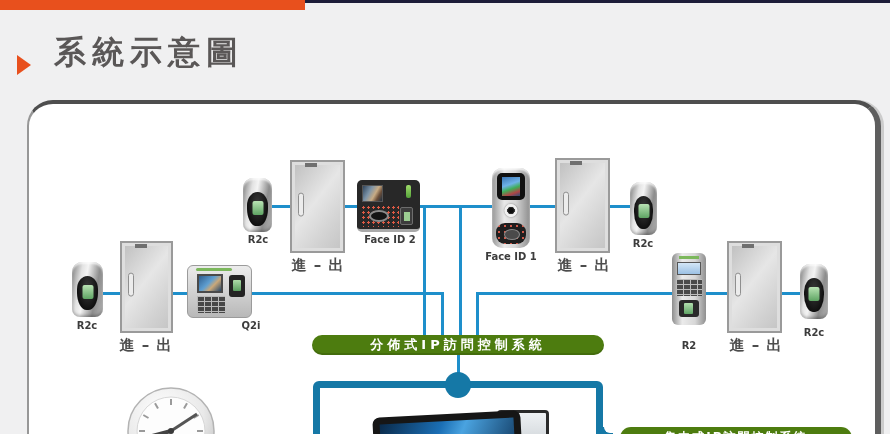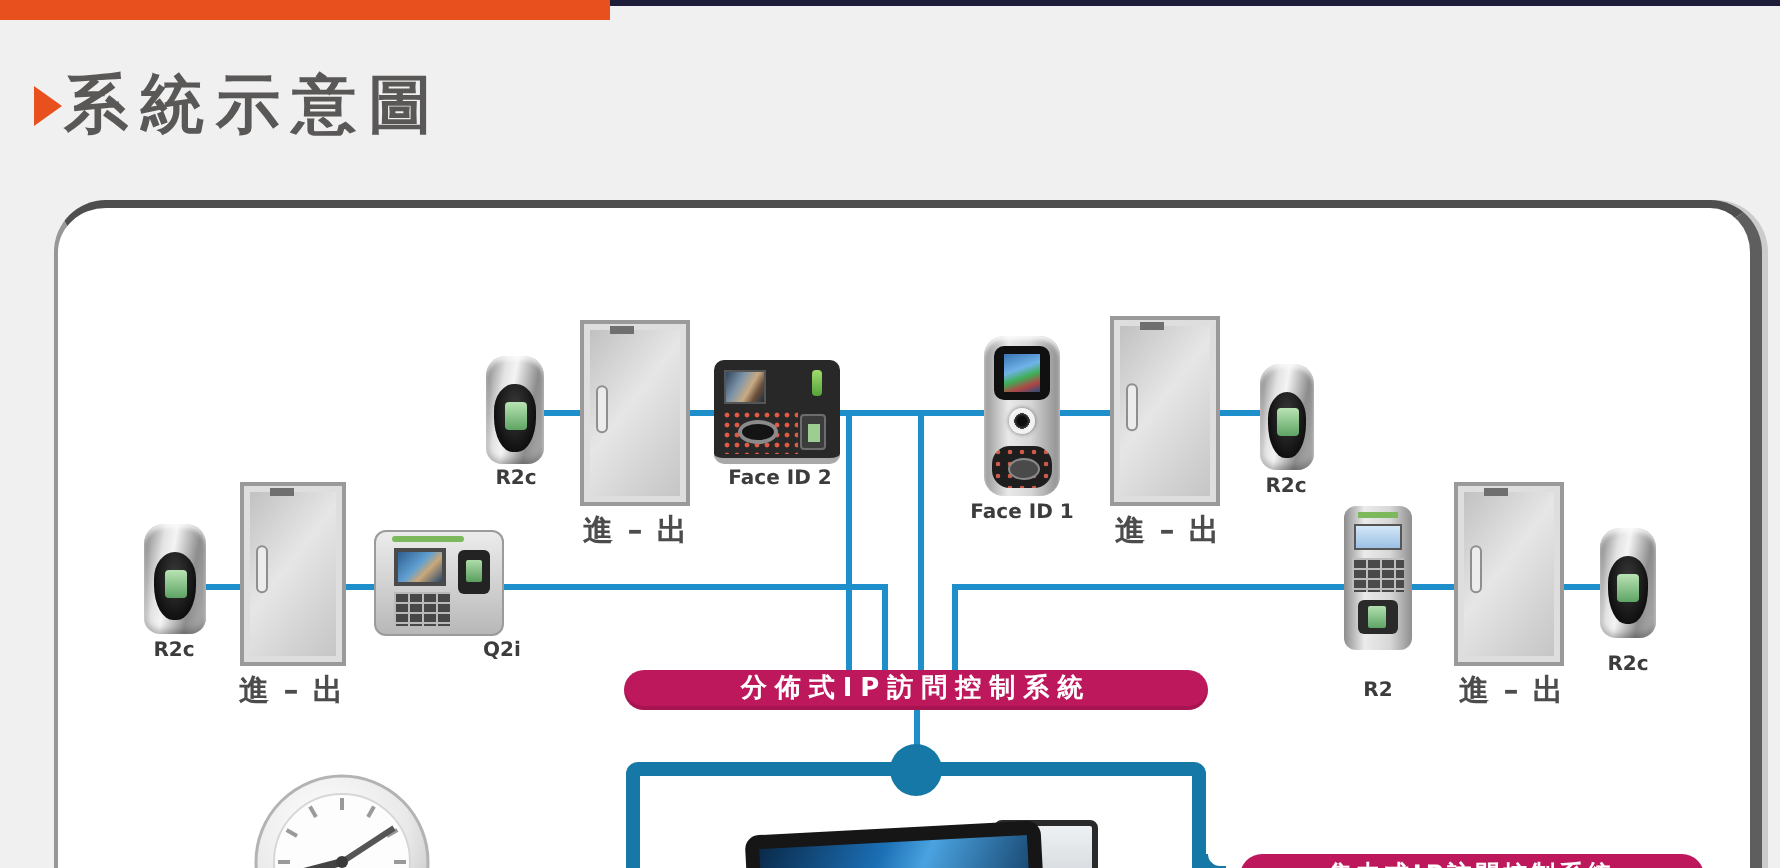--- a/index.html
+++ b/index.html
@@ -4,21 +4,21 @@
 <style>
   * { margin:0; padding:0; box-sizing:border-box; }
   html,body { width:890px; height:434px; overflow:hidden; }
   body { position:relative; background:#f0f0f1; font-family:"DejaVu Sans","Liberation Sans",sans-serif; }
 
   .abs { position:absolute; }
 
   
   .top-navy { left:0; top:0; width:890px; height:3px; background:#1d1d39; z-index:5; }
   .top-orange { left:0; top:0; width:305px; height:10px; background:#e8501d; z-index:6; }
-  .title-wrap { left:17px; top:31px; display:flex; align-items:center; gap:1px; z-index:5;font-family:Liberation Mono, monospace; }
+  .title-wrap { left:17px; top:31px; display:flex; align-items:flex-end; gap:23px; z-index:5;font-family:Liberation Mono, monospace; }
   .title-tri { width:0; height:0; border-left:14px solid #e8501d; border-top:10px solid transparent; border-bottom:10px solid transparent; }
   .page-title { font-size:32px; font-weight:600; color:#5a5757; letter-spacing:6px; }
 
   
   .panel { left:27px; top:100px; width:854px; height:360px; background:#ffffff;
            border-radius:26px 26px 0 0;
            border-top:4px solid #4e4e4e; border-left:2px solid #979797; border-right:6px solid #5e5e5e;
            box-shadow:3px 0 0 #cccccc; z-index:1; }
 
   
@@ -93,21 +93,21 @@
   .dev-r2 .fp { position:absolute; left:50%; top:47px; transform:translateX(-50%); width:20px; height:17px;
             background:#2a2a2a; border-radius:3px; }
   .dev-r2 .fp::after { content:""; position:absolute; left:5px; top:3px; width:9px; height:11px;
             background:linear-gradient(#b2dfae,#5fa465); border-radius:1px; }
 
   
   .dev-label { font-size:10px; font-weight:600; color:#3c3c3c; text-align:center; z-index:4; }
   .gate-label { font-size:15px; font-weight:bold; color:#4c4c4c; text-align:center; letter-spacing:1px; z-index:4; }
 
   
-  .sys-bar { background:#be185d; border-radius:10px; color:#ffffff; font-weight:bold; text-align:center;
+  .sys-bar { background:#4d7c0f; border-radius:10px; color:#ffffff; font-weight:bold; text-align:center;
              z-index:4; box-shadow:inset 0 -2px 0 rgba(0,0,0,.12); }
   .bar-distributed { left:312px; top:335px; width:292px; height:20px; font-size:13px; letter-spacing:4px; line-height:20px; }
   .bar-centralized { left:620px; top:427px; width:232px; height:22px; font-size:12px; letter-spacing:2px; line-height:20px; border-radius:11px; }
 
   .junction { left:445px; top:372px; width:26px; height:26px; border-radius:50%; background:#1578a6; z-index:3; }
   .server-box { left:313px; top:381px; width:290px; height:100px; border:7px solid #1578a6; border-radius:6px; z-index:2; background:#ffffff; }
   .elbow { left:598px; top:427px; width:15px; height:12px; border-left:6px solid #1578a6; border-bottom:6px solid #1578a6;
            border-radius:0 0 0 12px; z-index:3; }
 
   

